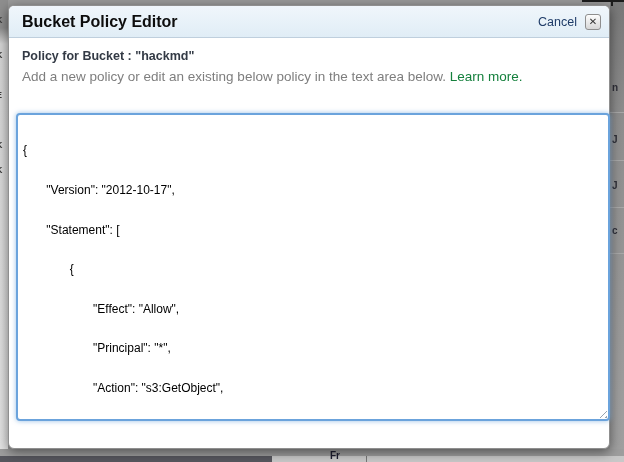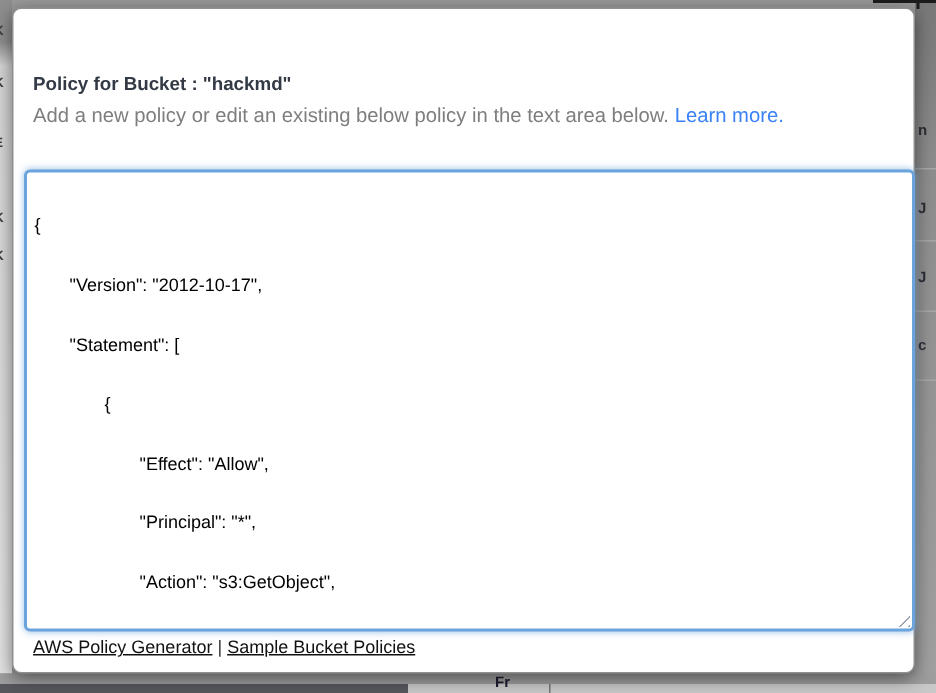--- a/index.html
+++ b/index.html
@@ -52,21 +52,21 @@
   .dialog-title { font-size:16px; font-weight:bold; color:#0d0d0d; flex:1; }
   .cancel-link { font-size:12.5px; color:#1f3c68; text-decoration:none; margin-right:8px; cursor:pointer; }
   .x-button {
     width:16px; height:16px; border:1px solid #8e8e8e; border-radius:3px;
     background:linear-gradient(#fdfdfd, #d7d7d7);
     font-size:10px; line-height:13px; text-align:center; color:#333;
     cursor:pointer; font-family:"DejaVu Sans", sans-serif; padding:0;
   }
   .bucket-line { position:absolute; left:13px; top:43px; font-size:12.5px; font-weight:bold; color:#333a45; }
   .desc { position:absolute; left:13px; top:63px; font-size:13.5px; color:#7e7e7e; }
-  .learn-more { color:#3b82f6; text-decoration:none; cursor:pointer;text-align:right; }
+  .learn-more { color:#15803d; text-decoration:none; cursor:pointer;text-align:right; }
 
   
   .editor {
     position:absolute; left:7px; top:107px; width:594px; height:308px;
     background:#fff; border:2px solid #6ba3dc; border-radius:4px;
     box-shadow:0 0 5px rgba(120,170,220,0.75);
     font-size:12px; line-height:13.2px; color:#000;
     white-space:pre; tab-size:7; -moz-tab-size:7;
     padding:3px 5px; overflow:hidden; outline:none; cursor:text;
   }
@@ -117,20 +117,27 @@
 <div class="bg-top-vline"></div>
 <div class="bg-bottom-strip">
   <div class="bg-bottom-dark"></div>
   <div class="bg-bottom-light"></div>
   <div class="bg-bottom-divider"></div>
   <span class="bg-bottom-text">Fr</span>
 </div>
 
 <div class="modal">
 
+  <div class="dialog-header">
+    <span class="dialog-title">Bucket Policy Editor</span>
+    <a class="cancel-link" href="#">Cancel</a>
+    <button class="x-button">
+      <span>✕</span>
+    </button>
+  </div>
 
   <div class="bucket-line">Policy for Bucket : "hackmd"</div>
 
   <div class="desc">
     <span>Add a new policy or edit an existing below policy in the text area below. </span><a class="learn-more" href="#">Learn more.</a>
   </div>
 
   <div class="editor" contenteditable="true" spellcheck="false" style="">
     <span class="line">{</span>
     <span class="line">	"Version": "2012-10-17",</span>
@@ -139,20 +146,15 @@
     <span class="line">			"Effect": "Allow",</span>
     <span class="line">			"Principal": "*",</span>
     <span class="line">			"Action": "s3:GetObject",</span>
     
     
     
     
     <span class="resize-handle" contenteditable="false" style=""></span>
   </div>
 
-  <div class="footer-links">
-    <a href="#">AWS Policy Generator</a>
-    <span class="link-sep">|</span>
-    <a href="#">Sample Bucket Policies</a>
-  </div>
 
 
 </div>
 
 </body></html>

